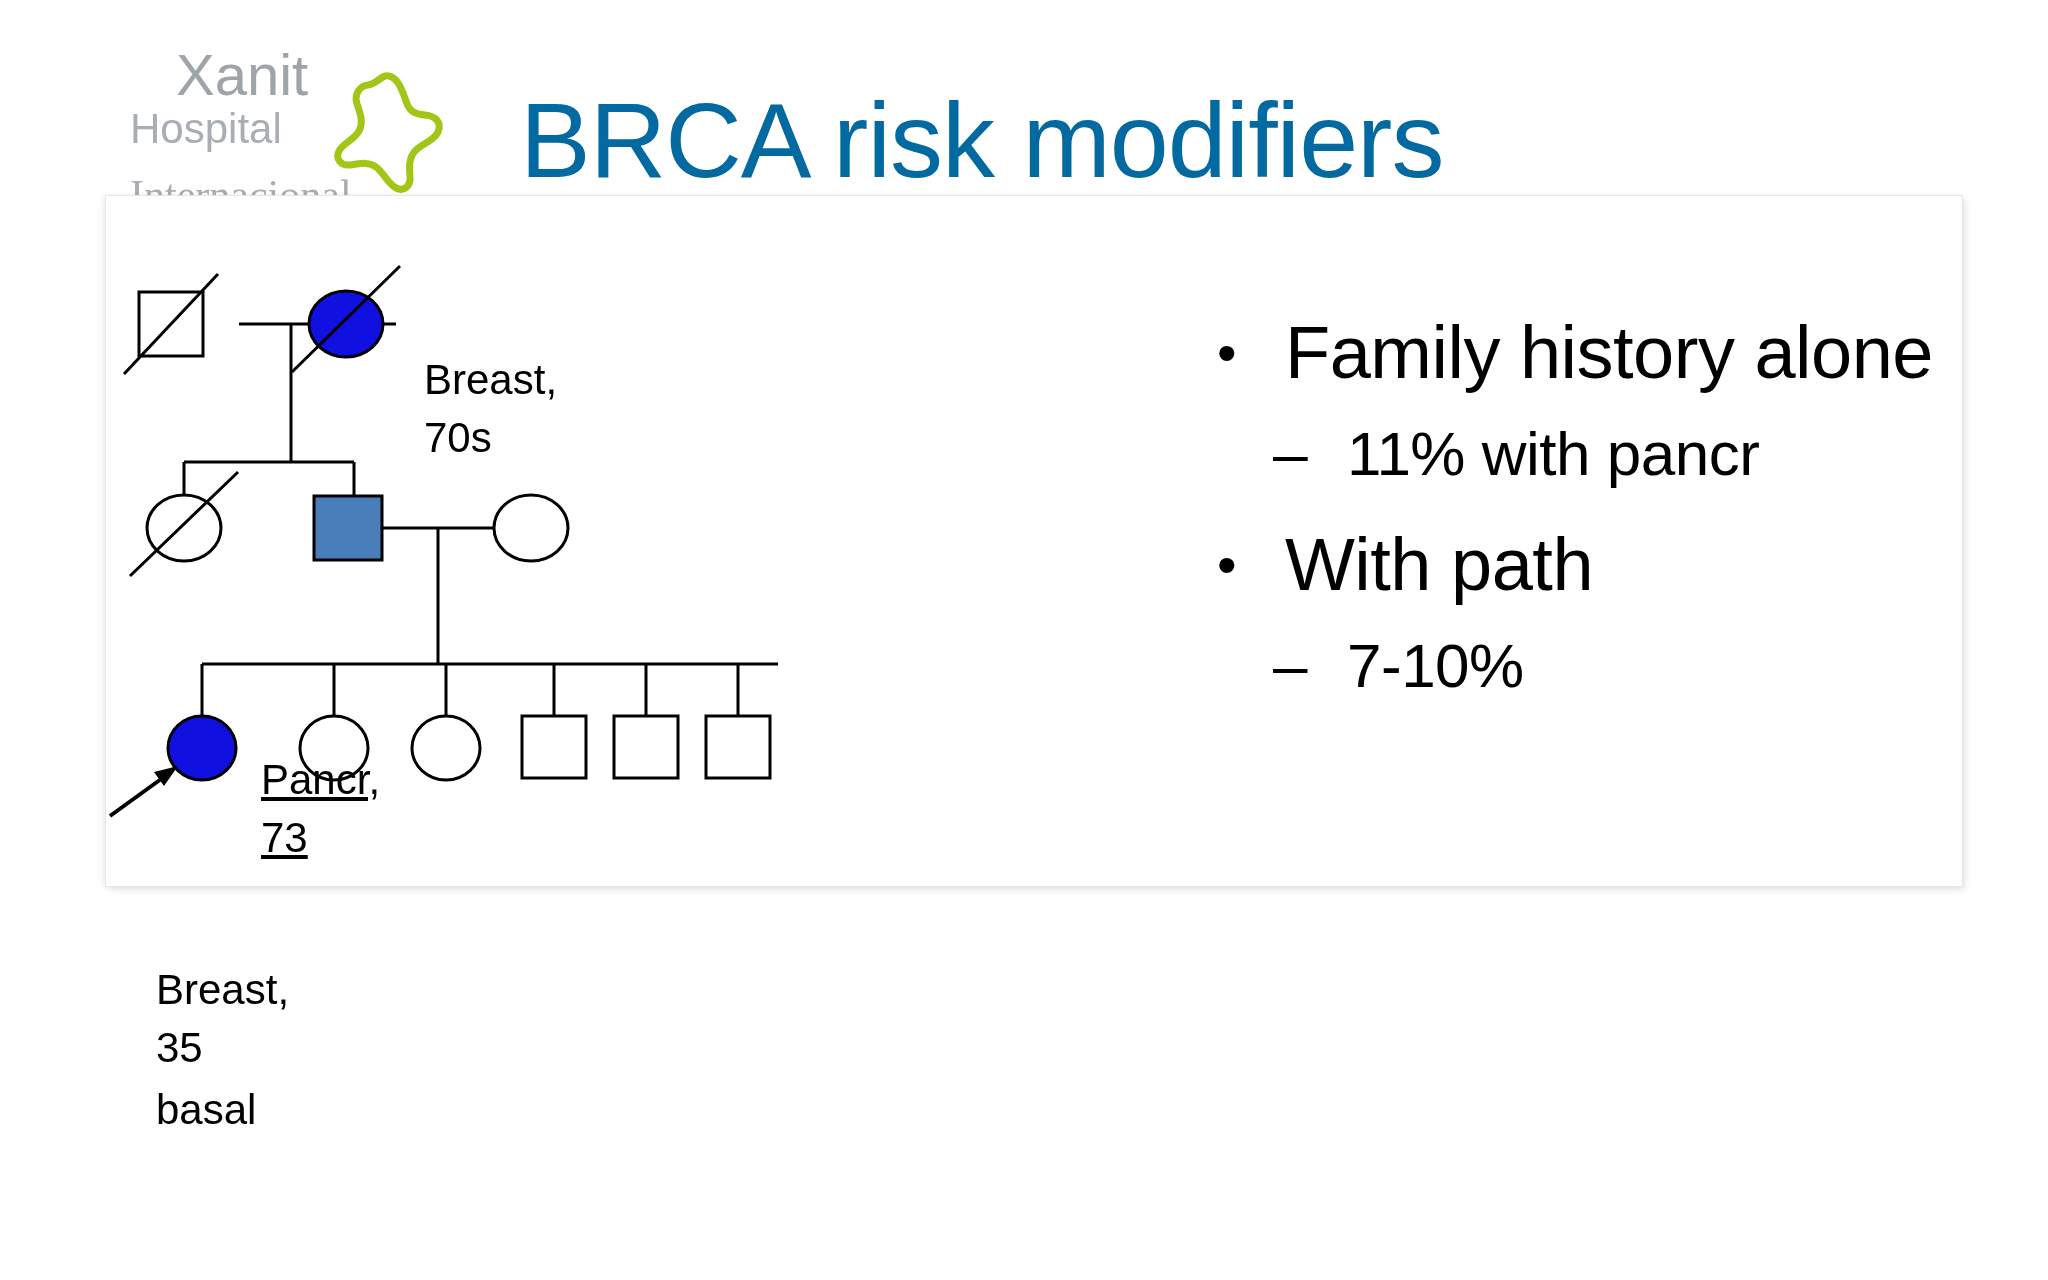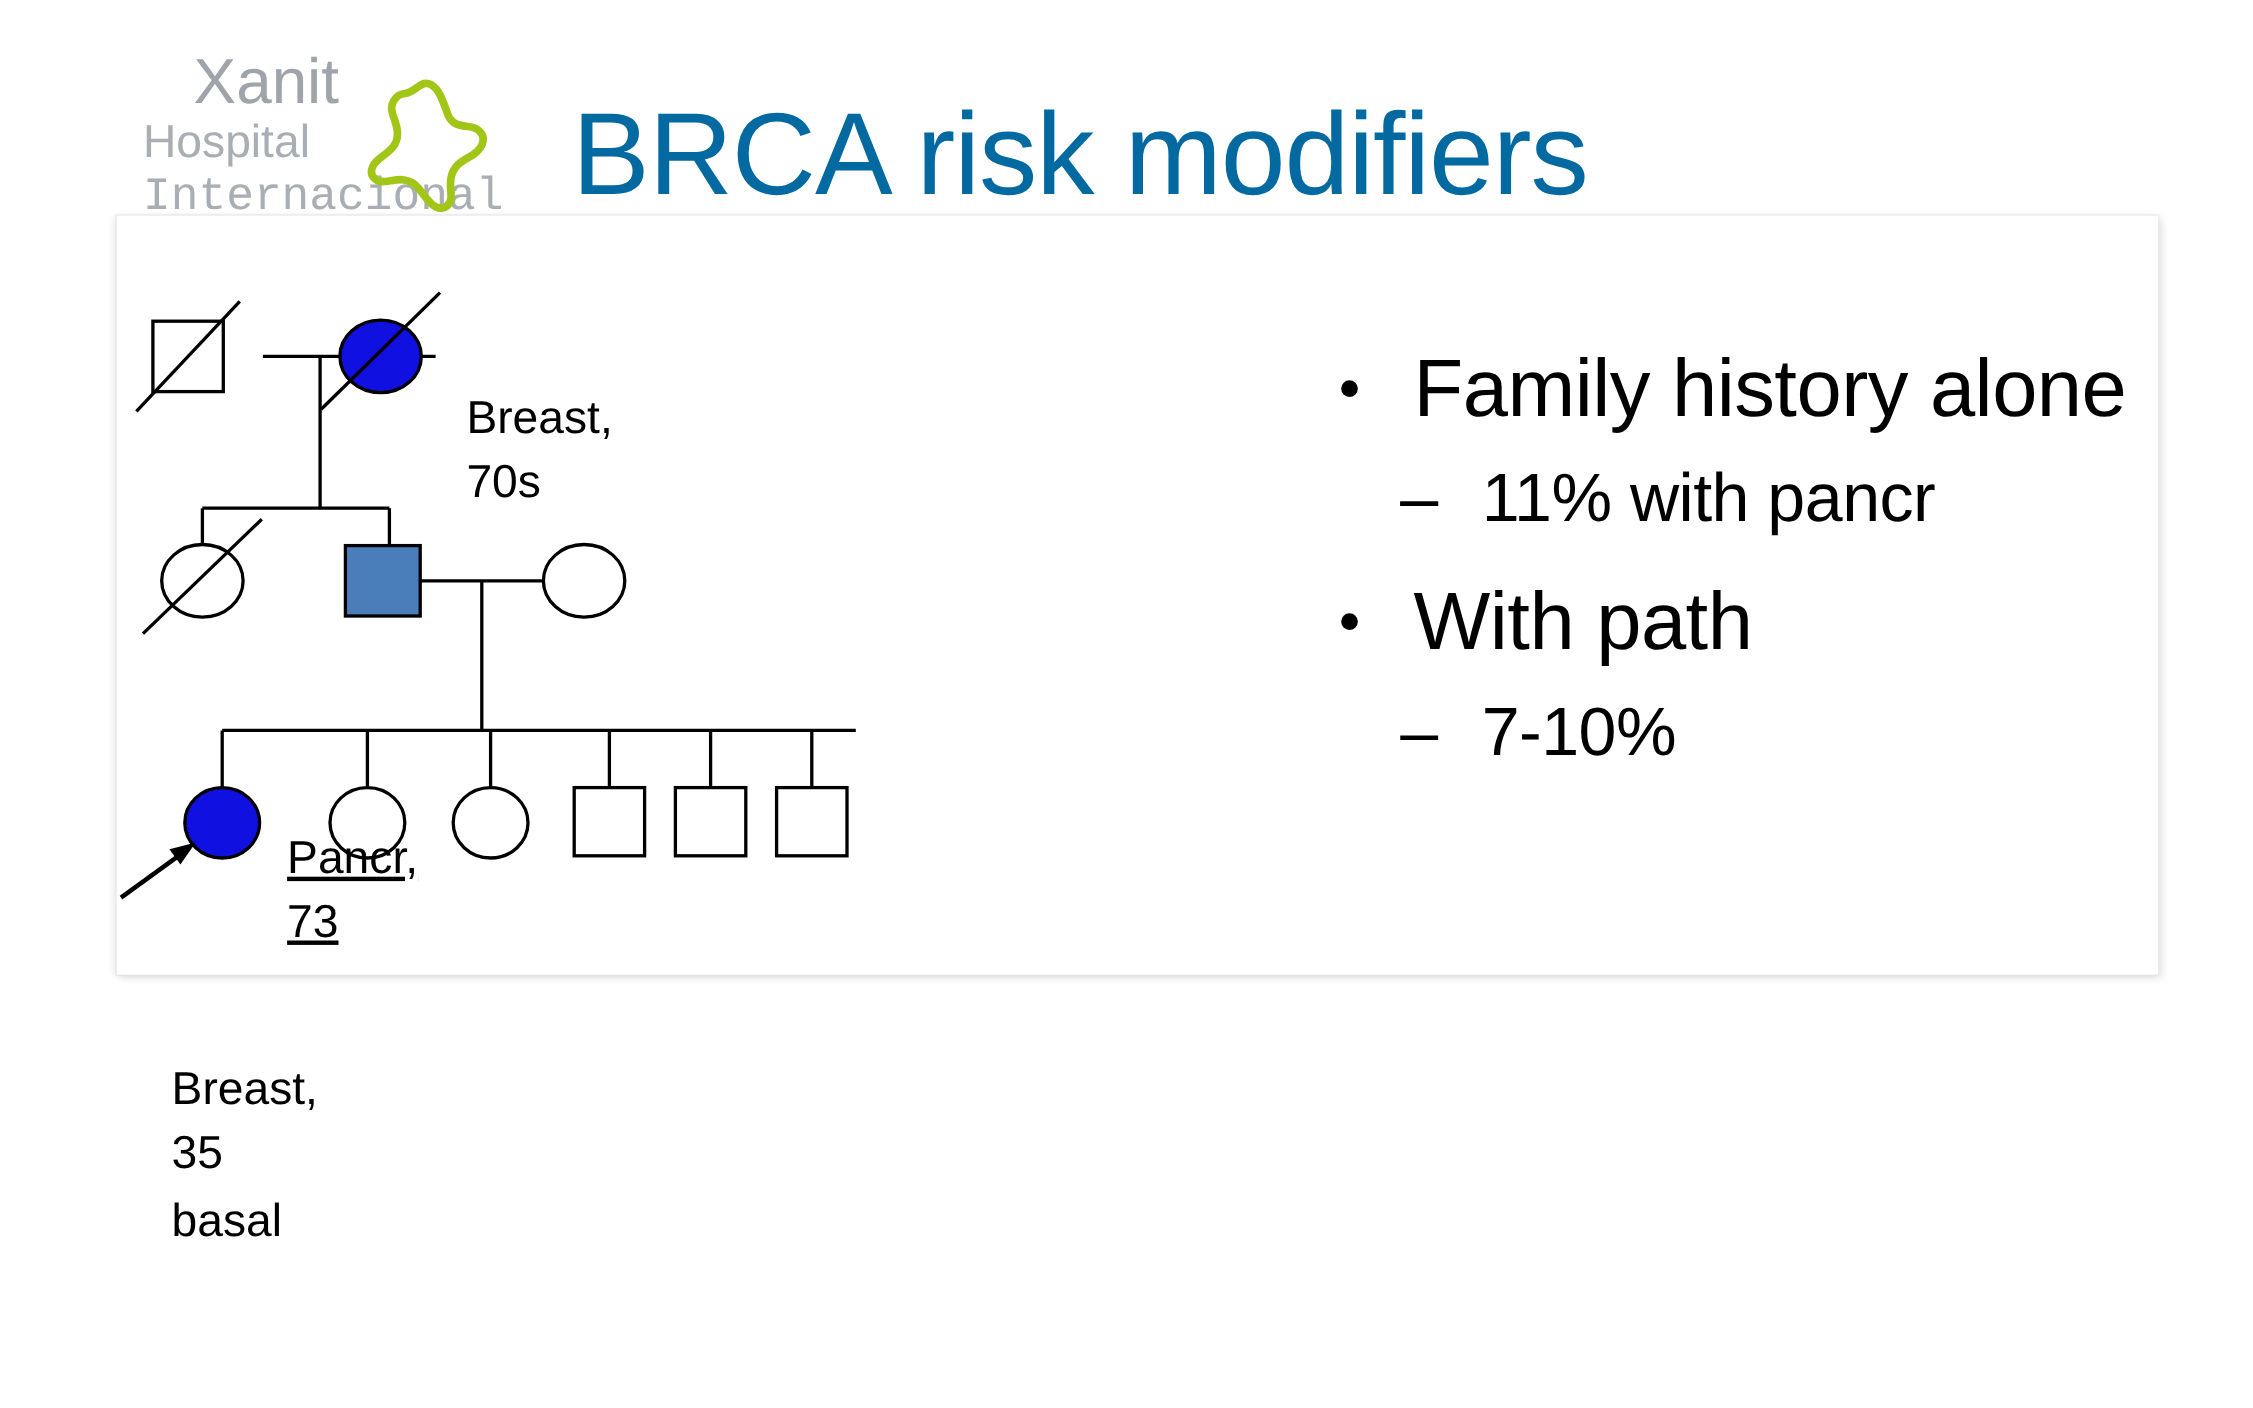--- a/index.html
+++ b/index.html
@@ -16,22 +16,22 @@
     position:absolute;left:0;top:0;
     font-family:Liberation Sans, sans-serif;
     font-size:58px;line-height:58px;color:#9ea4a9;letter-spacing:0px;margin-left:48px;
   }
   .logo-hospital{
     position:absolute;left:2px;top:62px;
     font-family:"Liberation Sans", sans-serif;
     font-size:42px;line-height:42px;color:#a8aeb3;font-weight:400;
   }
   .logo-internacional{
-    position:absolute;left:2px;top:112px;
-    font-family:Liberation Mono, monospace;
+    position:absolute;left:2px;top:128px;
+    font-family:Liberation Serif, serif;
     font-size:42px;line-height:42px;color:#a8aeb3;font-weight:400;
   }
   .logo-star{position:absolute;left:198px;top:22px;}
 
   
   .title{
     position:absolute;left:520px;top:84px;
     font-family:"Liberation Sans", sans-serif;
     font-size:106px;line-height:112px;color:#0369a1;
     font-weight:400;letter-spacing:-1px;

